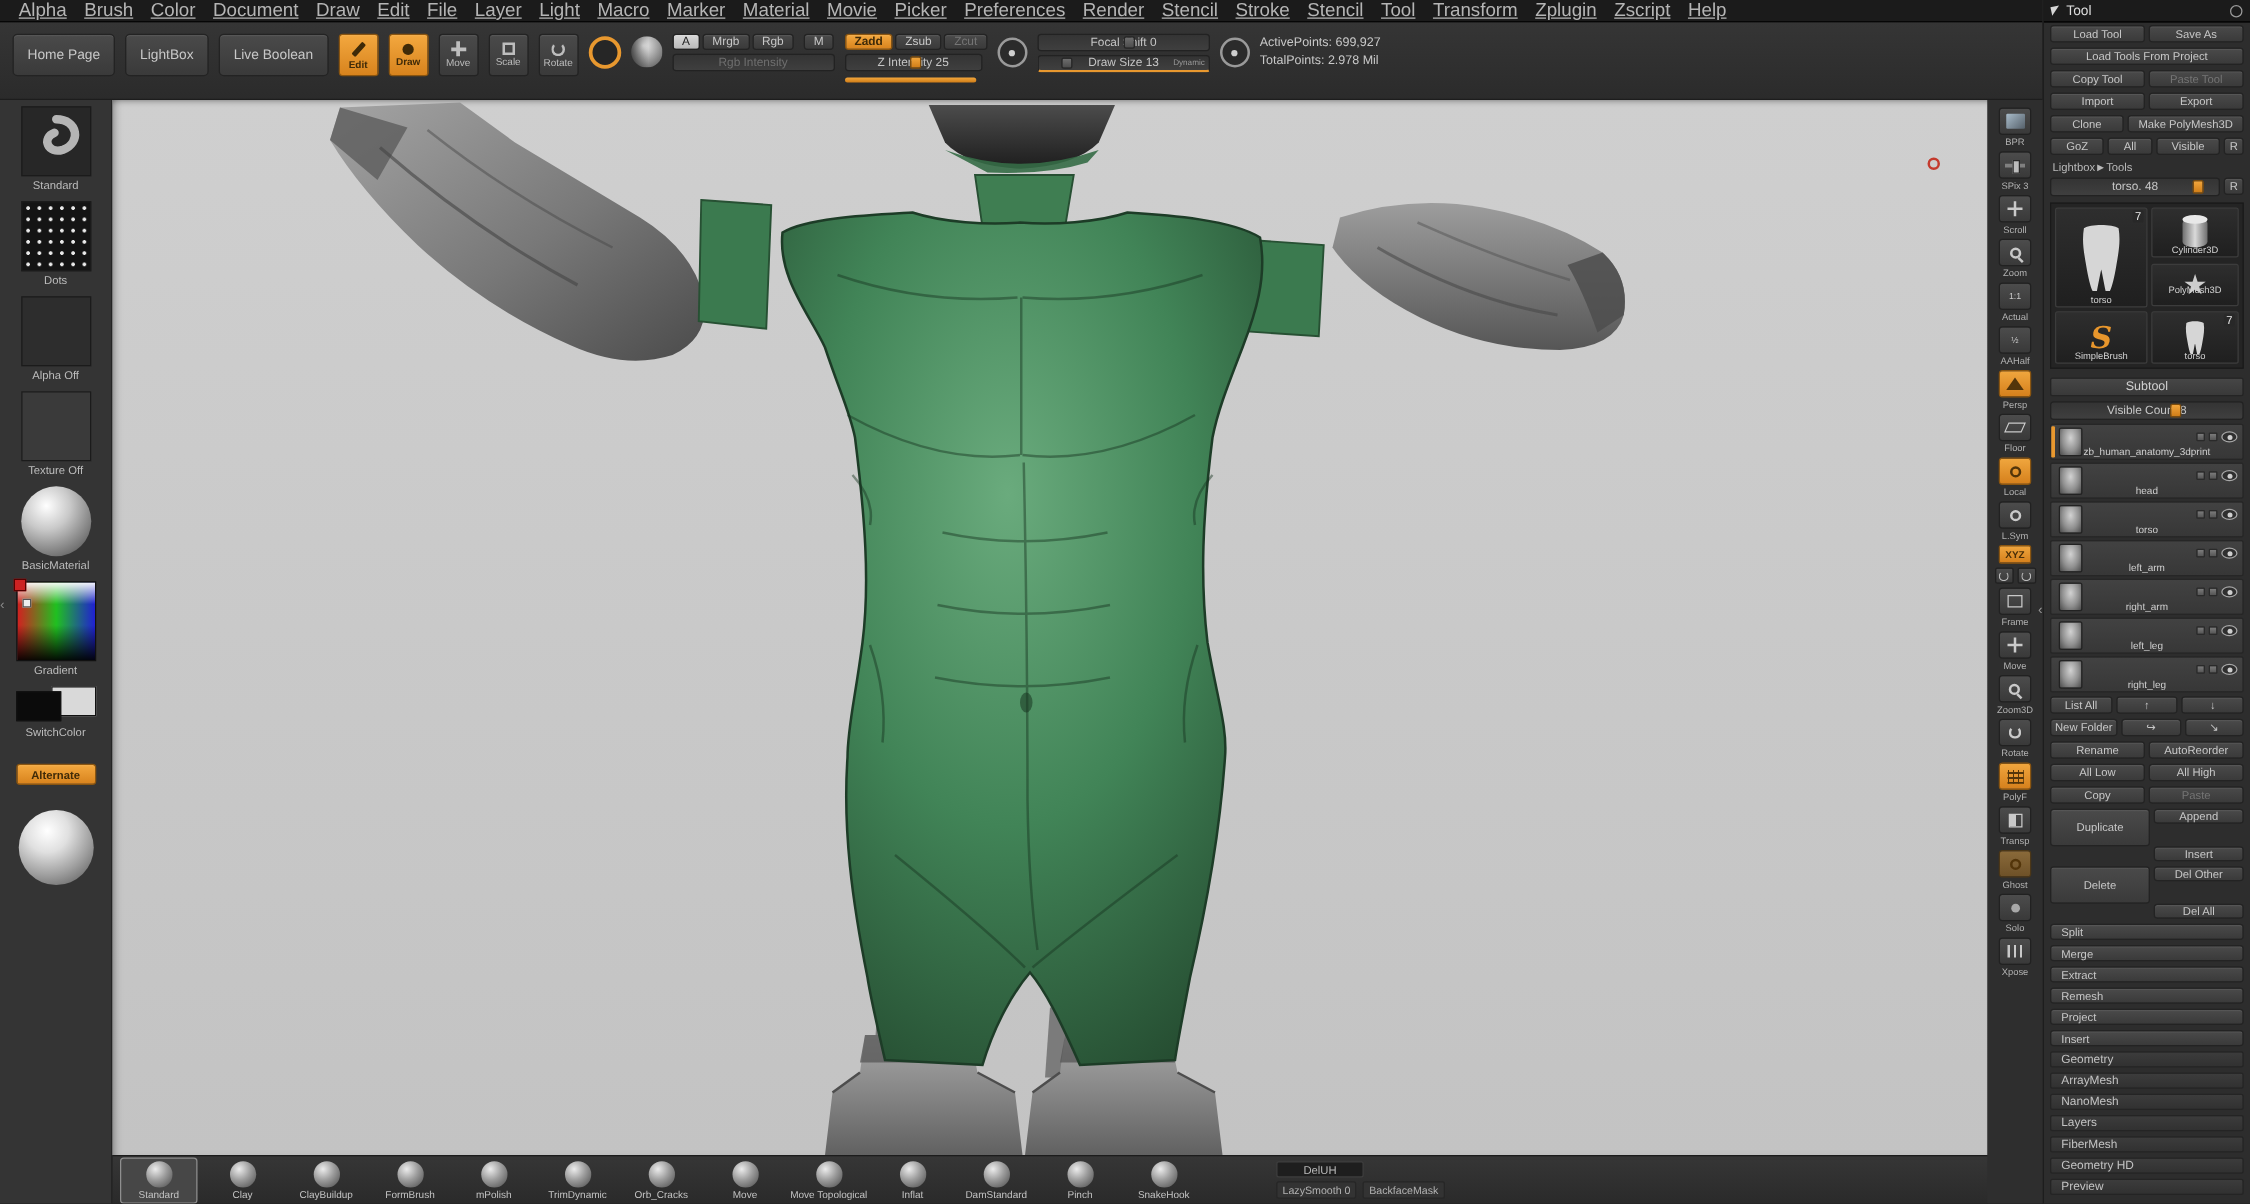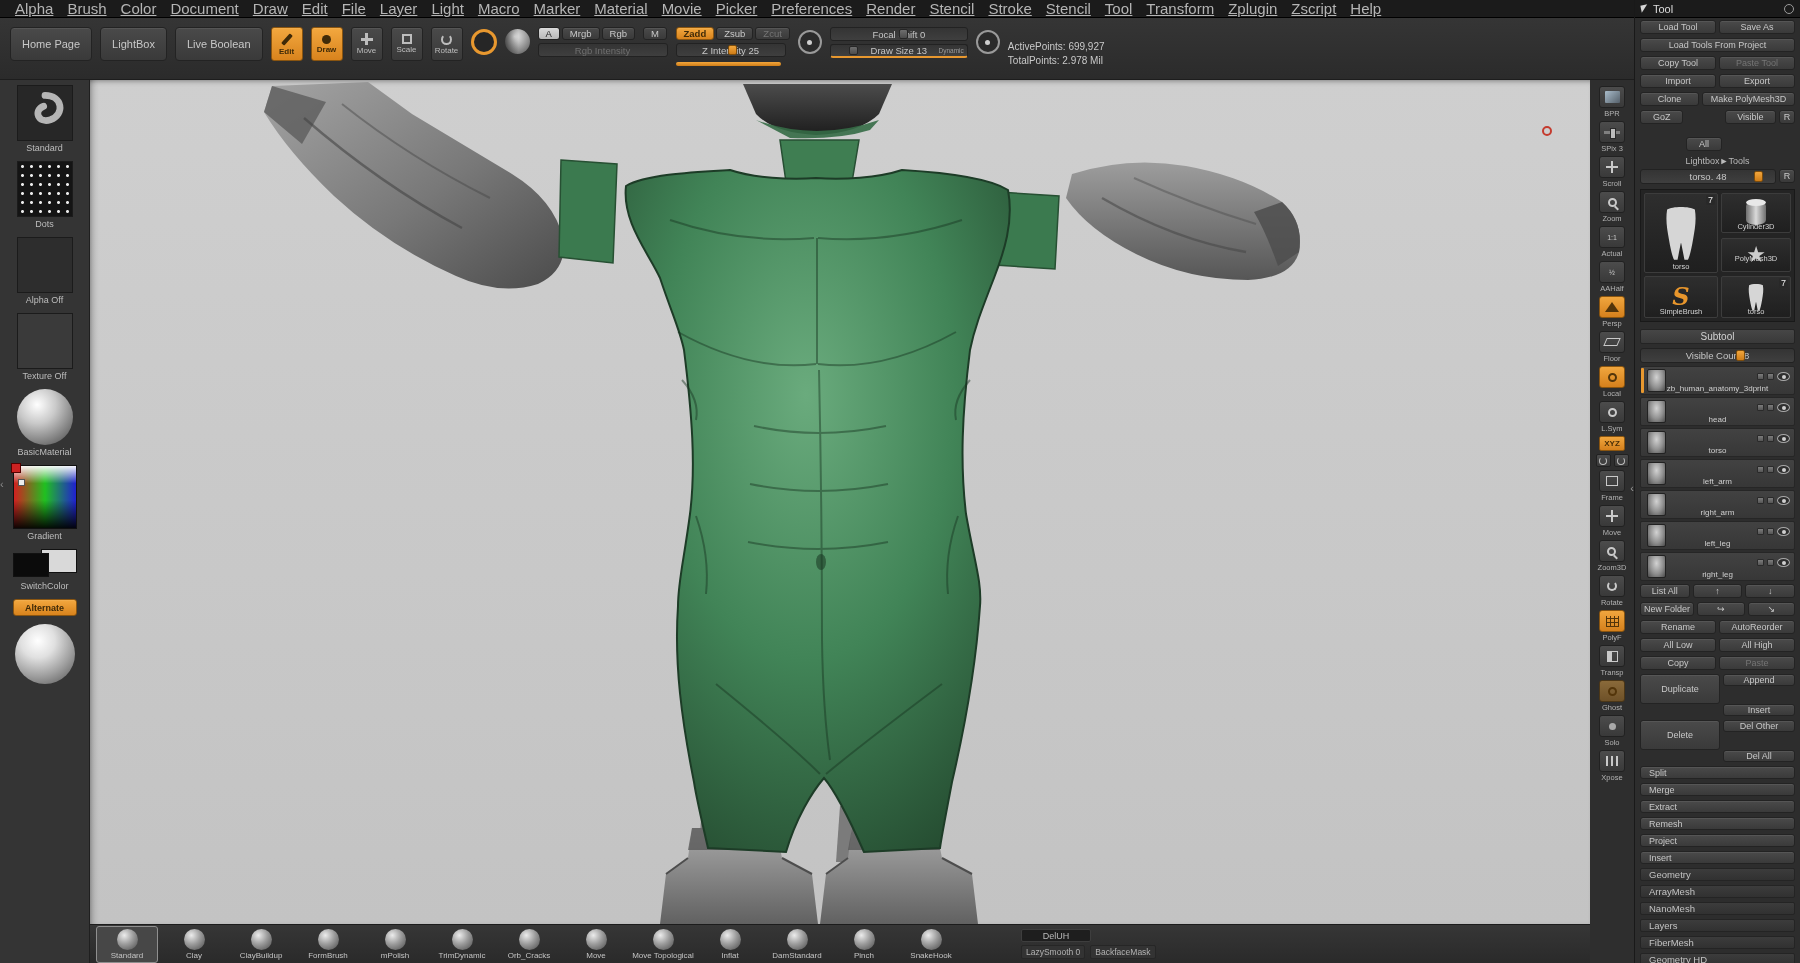--- a/index.html
+++ b/index.html
@@ -49,21 +49,21 @@
   .sphere-icon{width:25px;height:25px;border-radius:50%;margin-top:2px;
      background:linear-gradient(90deg,rgba(0,0,0,.55),rgba(0,0,0,0) 55%),
      radial-gradient(circle at 38% 30%,#f2f2f2,#a8a8a8 45%,#4e4e4e 100%);}
   .tcol{display:flex;flex-direction:column;gap:3px;}
   .trowx{display:flex;gap:2px;}
   .btn.mini{height:13px;font-size:9.5px;padding:0 7px;}
   .orange-bar{height:4px;background:linear-gradient(#f2a63c,#cf7d18);border-radius:2px;margin-top:2px;width:92%;}
   .dial{width:24px;height:24px;border-radius:50%;border:2px solid #9a9a9a;margin-top:3px;
         display:flex;align-items:center;justify-content:center;background:#2b2b2b;}
   .dial::after{content:"";width:5px;height:5px;border-radius:50%;background:#cfcfcf;}
-  .pts{display:flex;flex-direction:column;gap:3px;color:#c9c9c9;font-size:10px;margin-top:14px;}
+  .pts{display:flex;flex-direction:column;gap:3px;color:#c9c9c9;font-size:10px;margin-top:2px;}
   .dyn{position:absolute;right:3px;font-size:6.5px;color:#9a9a9a;}
   .ds{border-bottom:2px solid #e8982f;}
 
   
   .sidebar{grid-area:3/1/5/2;background:#343434;border-right:1px solid #1f1f1f;position:relative;
            display:flex;flex-direction:column;align-items:center;padding-top:5px;gap:8px;overflow:hidden;}
   .sitem{width:66px;text-align:center;}
   .sthumb{width:56px;height:56px;margin:0 auto;background:#272727;border:1px solid #1b1b1b;position:relative;}
   .slabel{font-size:9px;color:#bdbdbd;margin-top:2px;}
   .th-dots{background-color:#141414;background-image:radial-gradient(#eaeaea 1.2px,transparent 1.7px);background-size:9px 9px;}
@@ -72,21 +72,21 @@
   .th-mat{border-radius:50%;border:none;background:radial-gradient(circle at 36% 28%,#ffffff,#c9c9c9 35%,#8a8a8a 65%,#414141 100%);}
   .picker{width:64px;height:64px;margin:0 auto;position:relative;border:1px solid #111;
      background:linear-gradient(to bottom,rgba(255,255,255,.95),rgba(255,255,255,0) 28%,rgba(0,0,0,0) 55%,rgba(0,0,0,.92)),
                 linear-gradient(to right,#d22020,#20c020 50%,#2020d2);}
   .pick-cur{position:absolute;left:-3px;top:-3px;width:10px;height:10px;background:#cc2222;border:1px solid #550000;}
   .pick-sec{position:absolute;left:4px;top:13px;width:7px;height:7px;background:#ededed;border:1px solid #555;}
   .switch{width:64px;height:30px;margin:0 auto;position:relative;}
   .sw-b{position:absolute;width:36px;height:24px;border:1px solid #111;}
   .sw-back{right:0;top:0;background:#d9d9d9;}
   .sw-front{left:0;top:4px;background:#0b0b0b;}
-  .alt-btn{width:64px;height:17px;margin:0 auto;align-items:center;}
+  .alt-btn{width:64px;height:17px;margin:12px auto;align-items:center;}
   .big-sphere{width:60px;height:60px;border-radius:50%;
      background:radial-gradient(circle at 38% 28%,#ffffff,#e0e0e0 30%,#9f9f9f 62%,#4c4c4c 100%);}
   .side-collapse{position:absolute;left:0;top:398px;color:#8a8a8a;font-size:11px;}
 
   
   .canvas{grid-area:3/2/4/3;position:relative;background:linear-gradient(#cfcfcf,#c3c3c3);
           box-shadow:inset 6px 0 8px -6px rgba(0,0,0,.5), inset 0 5px 6px -5px rgba(0,0,0,.45);overflow:hidden;}
   .canvas svg.model{position:absolute;inset:0;width:100%;height:100%;}
   .red-dot{position:absolute;left:1452px;top:46px;width:10px;height:10px;border:2px solid #c43b2e;border-radius:50%;}
 
@@ -144,21 +144,21 @@
   
   .toolpanel{grid-area:1/4/5/5;background:#2d2d2d;border-left:1px solid #191919;display:flex;flex-direction:column;
              overflow:hidden;}
   .phead{height:18px;flex:0 0 18px;display:flex;align-items:center;gap:5px;padding:0 6px;background:#1b1b1b;border-bottom:1px solid #000;}
   .phead .ptr{width:0;height:0;border-top:7px solid #d5d5d5;border-right:7px solid transparent;transform:rotate(-12deg);}
   .phead .title{font-size:11px;color:#dcdcdc;}
   .phead .circ{margin-left:auto;width:10px;height:10px;border:1.5px solid #9a9a9a;border-radius:50%;}
   .trow{display:flex;gap:3px;margin:2px 5px;}
   .trow .btn{flex:1;height:14px;font-size:9px;padding:0 3px;}
   .btn.r{flex:0 0 16px;padding:0;}
-  .plabel{font-size:9px;color:#b9b9b9;margin:3px 7px 1px;text-align:center;}
+  .plabel{font-size:9px;color:#b9b9b9;margin:3px 7px 1px;}
   .trow .slider{flex:1;height:15px;}
   .thumb-area{background:#242424;border:1px solid #191919;margin:3px 5px;padding:3px;display:grid;
               grid-template-columns:74px 1fr;grid-auto-rows:min-content;gap:3px;}
   .thumb{position:relative;background:linear-gradient(#2e2e2e,#1f1f1f);border:1px solid #3c3c3c;border-radius:2px;
          display:flex;align-items:center;justify-content:center;overflow:hidden;}
   .thumb .tl{position:absolute;bottom:1px;left:0;right:0;text-align:center;font-size:7.5px;color:#d2d2d2;}
   .badge{position:absolute;top:1px;right:2px;font-size:9px;color:#ececec;background:rgba(40,40,40,.8);padding:0 2px;border-radius:2px;}
   .t-big{grid-row:1/3;height:80px;}
   .t-cyl{height:40px;}
   .t-star{height:34px;color:#cdcdcd;font-size:22px;line-height:22px;}
@@ -668,21 +668,21 @@
           <span>Clone</span>
         </div>
       <div class="btn">
           <span>Make PolyMesh3D</span>
         </div>
     </div>
     <div class="trow">
       <div class="btn" style="flex:0.9;">
           <span>GoZ</span>
         </div>
-      <div class="btn" style="flex:0.7;margin-top:27px;">
+      <div class="btn" style="flex:0.7;">
           <span>All</span>
         </div>
       <div class="btn" style="flex:1.1;">
           <span>Visible</span>
         </div>
       <div class="btn r">
           <span>R</span>
         </div>
     </div>
     <div class="plabel">Lightbox►Tools</div>

